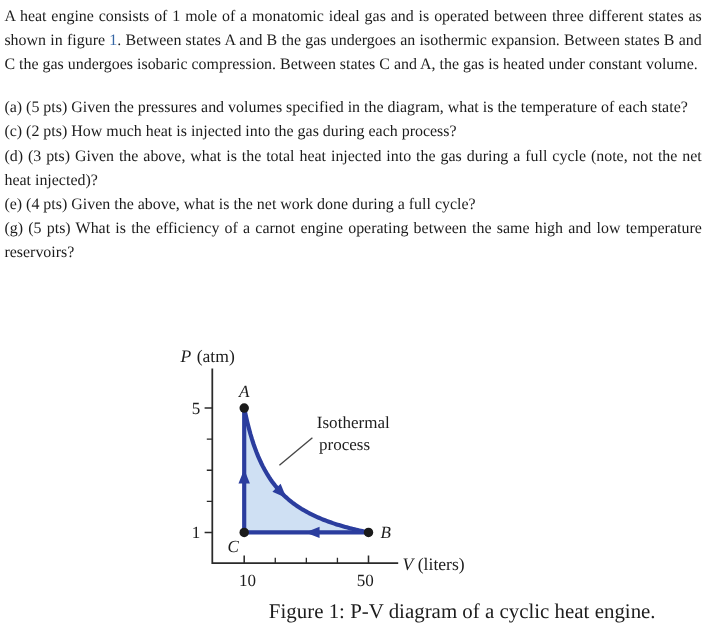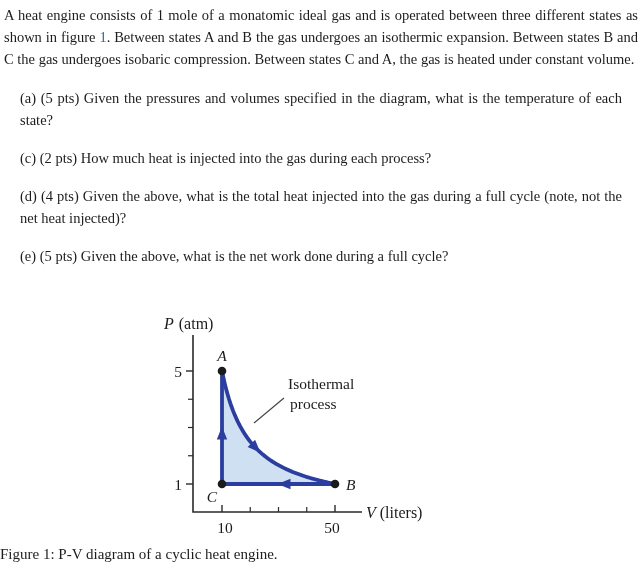--- a/index.html
+++ b/index.html
@@ -2,42 +2,43 @@
 <html><head>
 <meta charset="utf-8">
 <style>
   html,body{margin:0;padding:0;background:#ffffff;}
   .page{
     position:relative;width:643px;height:575px;background:#ffffff;overflow:hidden;
     font-family:"Liberation Serif","DejaVu Serif",serif;color:#1c1c1c;
   }
   .textcol{position:absolute;left:4px;top:0;width:634px;}
   .intro{margin:4px 0 17px 0;font-size:14.5px;line-height:22px;text-align:justify;}
-  .q{margin:16px;font-size:14.5px;line-height:22px;text-align:justify;}
+  .q{margin:0;font-size:14.5px;line-height:22px;text-align:justify;}
   .figlink{color:#3465a4;text-decoration:none;cursor:pointer;}
   .figure-svg{position:absolute;left:150px;top:305px;width:310px;height:243px;}
   .figure-svg text{font-family:"Liberation Serif","DejaVu Serif",serif;fill:#1c1c1c;}
   .caption{
-    position:absolute;left:0;top:546px;width:596px;text-align:left;
-    font-size:15px;color:#1c1c1c;
+    position:absolute;left:0;top:546px;width:596px;text-align:right;
+    font-size:19px;color:#1c1c1c;
   }
 </style>
 </head>
 <body>
 
 <div class="page">
 
   <div class="textcol">
     <p class="intro"><span>A heat engine consists of 1 mole of a monatomic ideal gas and is operated between three different states as shown in figure </span><a class="figlink">1</a><span>. Between states A and B the gas undergoes an isothermic expansion. Between states B and C the gas undergoes isobaric compression. Between states C and A, the gas is heated under constant volume.</span></p>
 
     <div>
         <p class="q">(a) (5 pts) Given the pressures and volumes specified in the diagram, what is the temperature of each state?</p>
         <p class="q">(c) (2 pts) How much heat is injected into the gas during each process?</p>
-        <p class="q">(d) (4 pts) Given the above, what is the total heat injected into the gas during a full cycle (note, not the net heat injected)?</p>
-        <p class="q">(e) (5 pts) Given the above, what is the net work done during a full cycle?</p>
+        <p class="q">(d) (3 pts) Given the above, what is the total heat injected into the gas during a full cycle (note, not the net heat injected)?</p>
+        <p class="q">(e) (4 pts) Given the above, what is the net work done during a full cycle?</p>
+        <p class="q">(g) (5 pts) What is the efficiency of a carnot engine operating between the same high and low temperature reservoirs?</p>
       </div>
   </div>
 
   <svg class="figure-svg" viewBox="0 0 310 243">
 
     <g id="fig-dynamic">
         <path d="M72,66 L73.41,72.73 L74.83,78.84 L76.24,84.42 L77.65,89.54 L79.06,94.25 L80.47,98.60 L81.89,102.62 L83.30,106.36 L84.71,109.84 L86.13,113.08 L87.54,116.12 L88.95,118.97 L90.36,121.64 L91.78,124.16 L93.19,126.54 L94.60,128.78 L96.01,130.90 L97.42,132.91 L98.84,134.81 L100.25,136.63 L101.66,138.35 L103.08,139.99 L104.49,141.55 L105.90,143.05 L107.31,144.47 L108.72,145.84 L110.14,147.14 L111.55,148.40 L112.96,149.60 L114.38,150.75 L115.79,151.86 L117.20,152.92 L118.61,153.95 L120.03,154.94 L121.44,155.89 L122.85,156.80 L124.26,157.69 L125.68,158.54 L127.09,159.37 L128.50,160.17 L129.91,160.94 L131.32,161.69 L132.74,162.41 L134.15,163.11 L135.56,163.79 L136.98,164.45 L138.39,165.09 L139.80,165.71 L141.21,166.31 L142.63,166.89 L144.04,167.46 L145.45,168.01 L146.86,168.55 L148.28,169.07 L149.69,169.58 L151.10,170.08 L152.51,170.56 L153.93,171.03 L155.34,171.49 L156.75,171.94 L158.16,172.37 L159.57,172.80 L160.99,173.21 L162.40,173.62 L163.81,174.01 L165.23,174.40 L166.64,174.78 L168.05,175.15 L169.46,175.51 L170.88,175.86 L172.29,176.21 L173.70,176.54 L175.11,176.87 L176.53,177.20 L177.94,177.51 L179.35,177.82 L180.76,178.13 L182.18,178.42 L183.59,178.71 L185.00,179.00 L72,179 Z" fill="#cfe0f3" stroke="none"></path>
         <path d="M43,30 L43,207 L212,207" fill="none" stroke="#2a2a2a" stroke-width="1.6"></path>
         <line x1="36" y1="66" x2="43" y2="66" stroke="#2a2a2a" stroke-width="1.4"></line>
         <text x="32" y="71.5" text-anchor="end" font-size="15.5">5</text>

